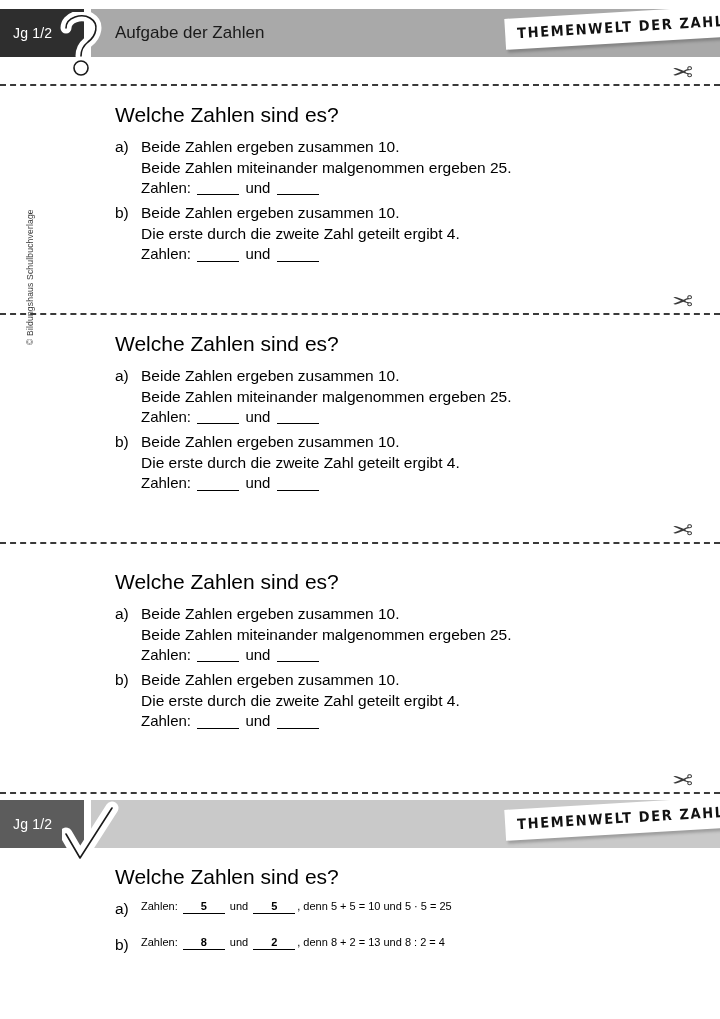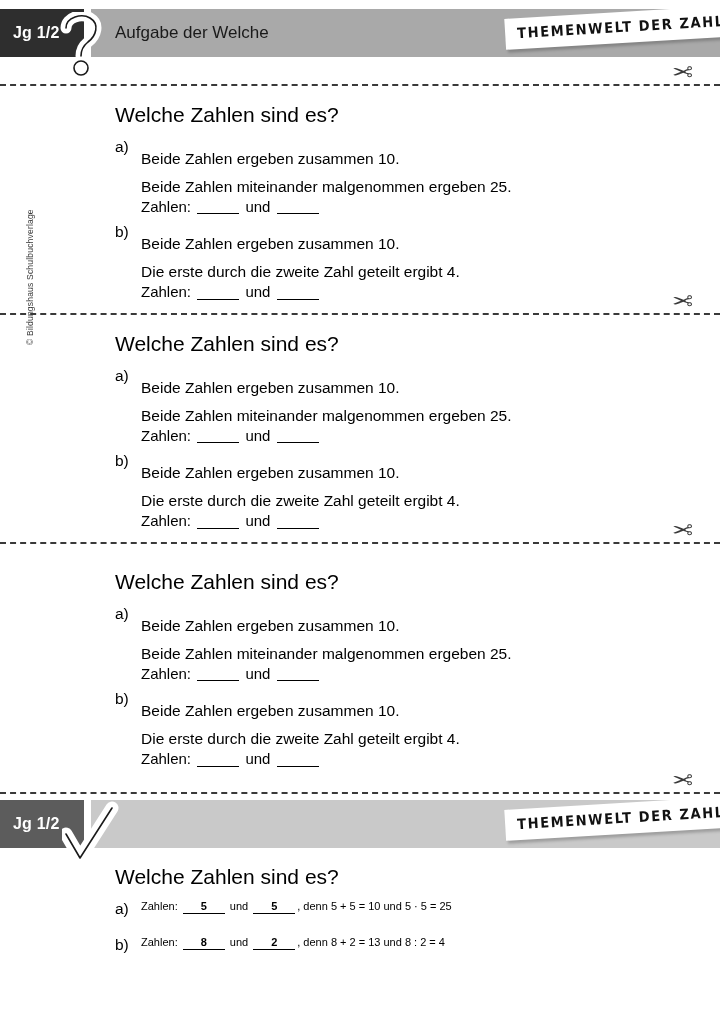--- a/index.html
+++ b/index.html
@@ -28,22 +28,22 @@
   .header-bar.task { top: 9px; background: #a9a9a9; }
   .header-bar.solution { top: 800px; background: #c9c9c9; }
 
   .jg-badge {
     width: 84px;
     flex: 0 0 84px;
     display: flex;
     align-items: center;
     padding-left: 13px;
     box-sizing: border-box;
-    font-weight: bold;
-    font-size: 16px;
+    font-weight: normal;
+    font-size: 14px;
     color: #ffffff;
     letter-spacing: 0.2px;
   }
   .header-bar.task .jg-badge { background: #2e2e2e; }
   .header-bar.solution .jg-badge { background: #5c5c5c; }
 
   .badge-gap {
     flex: 0 0 7px;
     background: #ffffff;
   }
@@ -118,21 +118,21 @@
     display: flex;
     align-items: flex-start;
     margin-bottom: 10px;
   }
   .item-label {
     flex: 0 0 26px;
     font-size: 15.5px;
   }
   .item-body { flex: 1 1 auto; }
   .item-line {
-    margin: 12px 0 5px 0;
+    margin: 0 0 5px 0;
     font-size: 15.5px;
   }
   .answer-line {
     margin: 2px 0 0 0;
     font-size: 15px;
     white-space: nowrap;
   }
   .blank {
     display: inline-block;
     width: 42px;
@@ -168,21 +168,21 @@
     white-space: nowrap;
     letter-spacing: 0.2px;
   }
 </style>
 </head>
 <body>
 
 <div class="header-bar task">
   <div class="jg-badge">Jg 1/2</div>
   <div class="badge-gap"></div>
-  <div class="header-title">Aufgabe der Welche</div>
+  <div class="header-title">Aufgabe der Zahlen</div>
 </div>
 
 <div class="mark-overlay qmark-overlay">
   <svg width="52" height="66" viewBox="0 0 52 66">
     <path d="M6 16 C6 5, 22 1, 30 6 C40 12, 36 24, 28 30 C23 34, 21 38, 21 44" fill="none" stroke="#ffffff" stroke-width="11" stroke-linecap="round"></path>
     <path d="M6 16 C6 5, 22 1, 30 6 C40 12, 36 24, 28 30 C23 34, 21 38, 21 44" fill="none" stroke="#1a1a1a" stroke-width="1.6" stroke-linecap="round"></path>
     <circle cx="21" cy="56" r="7" fill="#ffffff" stroke="#1a1a1a" stroke-width="1.6"></circle>
   </svg>
 </div>
 

